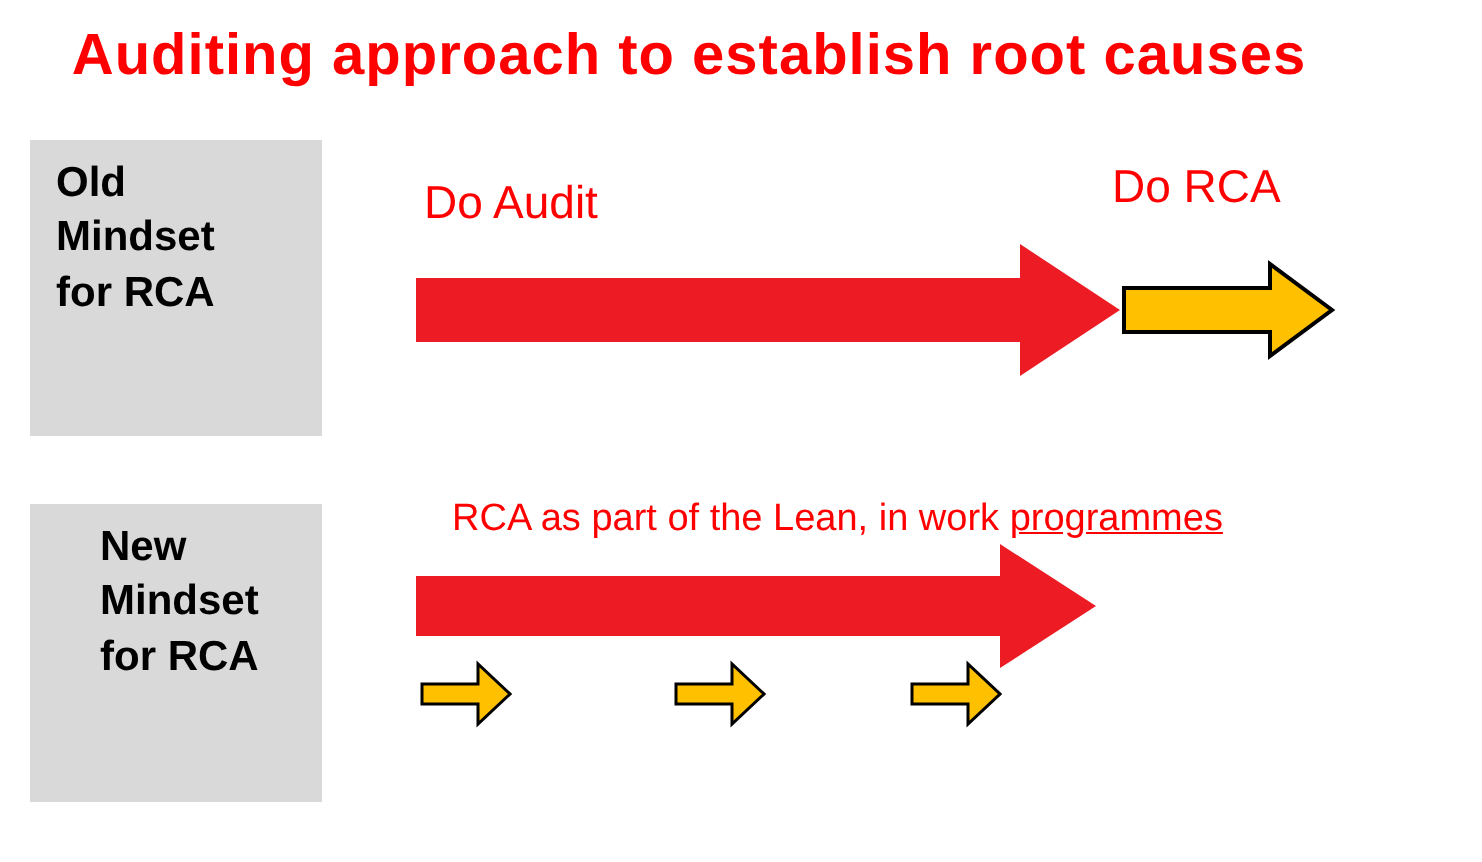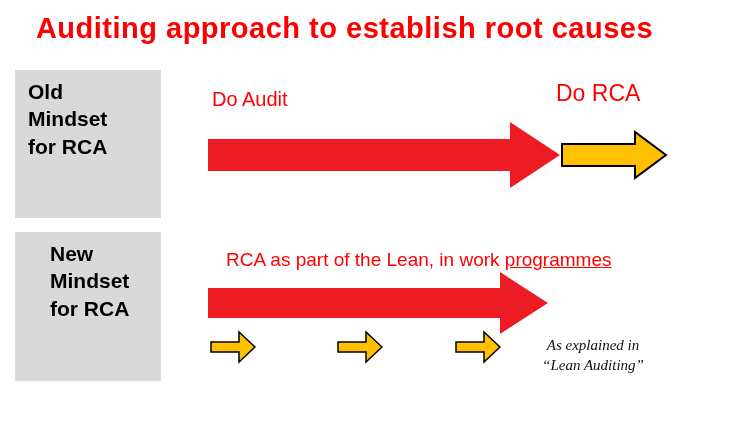--- a/index.html
+++ b/index.html
@@ -29,23 +29,23 @@
     width: 146px;
     background: #D9D9D9;
     color: #000000;
     font-weight: bold;
     font-size: 21px;
     line-height: 1.3;
     padding: 8px 0 0 13px;
   }
   .gray-box .label-text { display: inline-block; width: 100px; }
   .box-old { top: 70px; height: 148px; }
-  .box-new { top: 232px; height: 149px; padding-left: 35px; }
+  .box-new { top: 252px; height: 149px; padding-left: 35px; }
   .red-label { position: absolute; color: #FF0000; }
-  .do-audit { left: 212px; top: 88px; font-size: 20px; }
+  .do-audit { left: 212px; top: 88px; font-size: 23px; }
   .do-rca  { left: 556px; top: 80px; font-size: 23px; }
   .caption { left: 226px; top: 249px; font-size: 19px; }
   .caption .underlined { text-decoration: underline; }
   .note {
     position: absolute;
     left: 523px;
     top: 336px;
     width: 140px;
     text-align: center;
     font-family: "Liberation Serif", serif;
@@ -103,18 +103,14 @@
   </svg>
 
   <svg class="arrow arrow-small-2" width="46" height="34" viewBox="0 0 46 34">
     <polygon class="outlined-thin" points="1,12 29,12 29,2 45,17 29,32 29,22 1,22" fill="#FFC000"></polygon>
   </svg>
 
   <svg class="arrow arrow-small-3" width="46" height="34" viewBox="0 0 46 34">
     <polygon class="outlined-thin" points="1,12 29,12 29,2 45,17 29,32 29,22 1,22" fill="#FFC000"></polygon>
   </svg>
 
-  <div class="note">
-    <div>As explained in</div>
-    <div>“Lean Auditing”</div>
-  </div>
 
 </div>
 
 </body></html>

